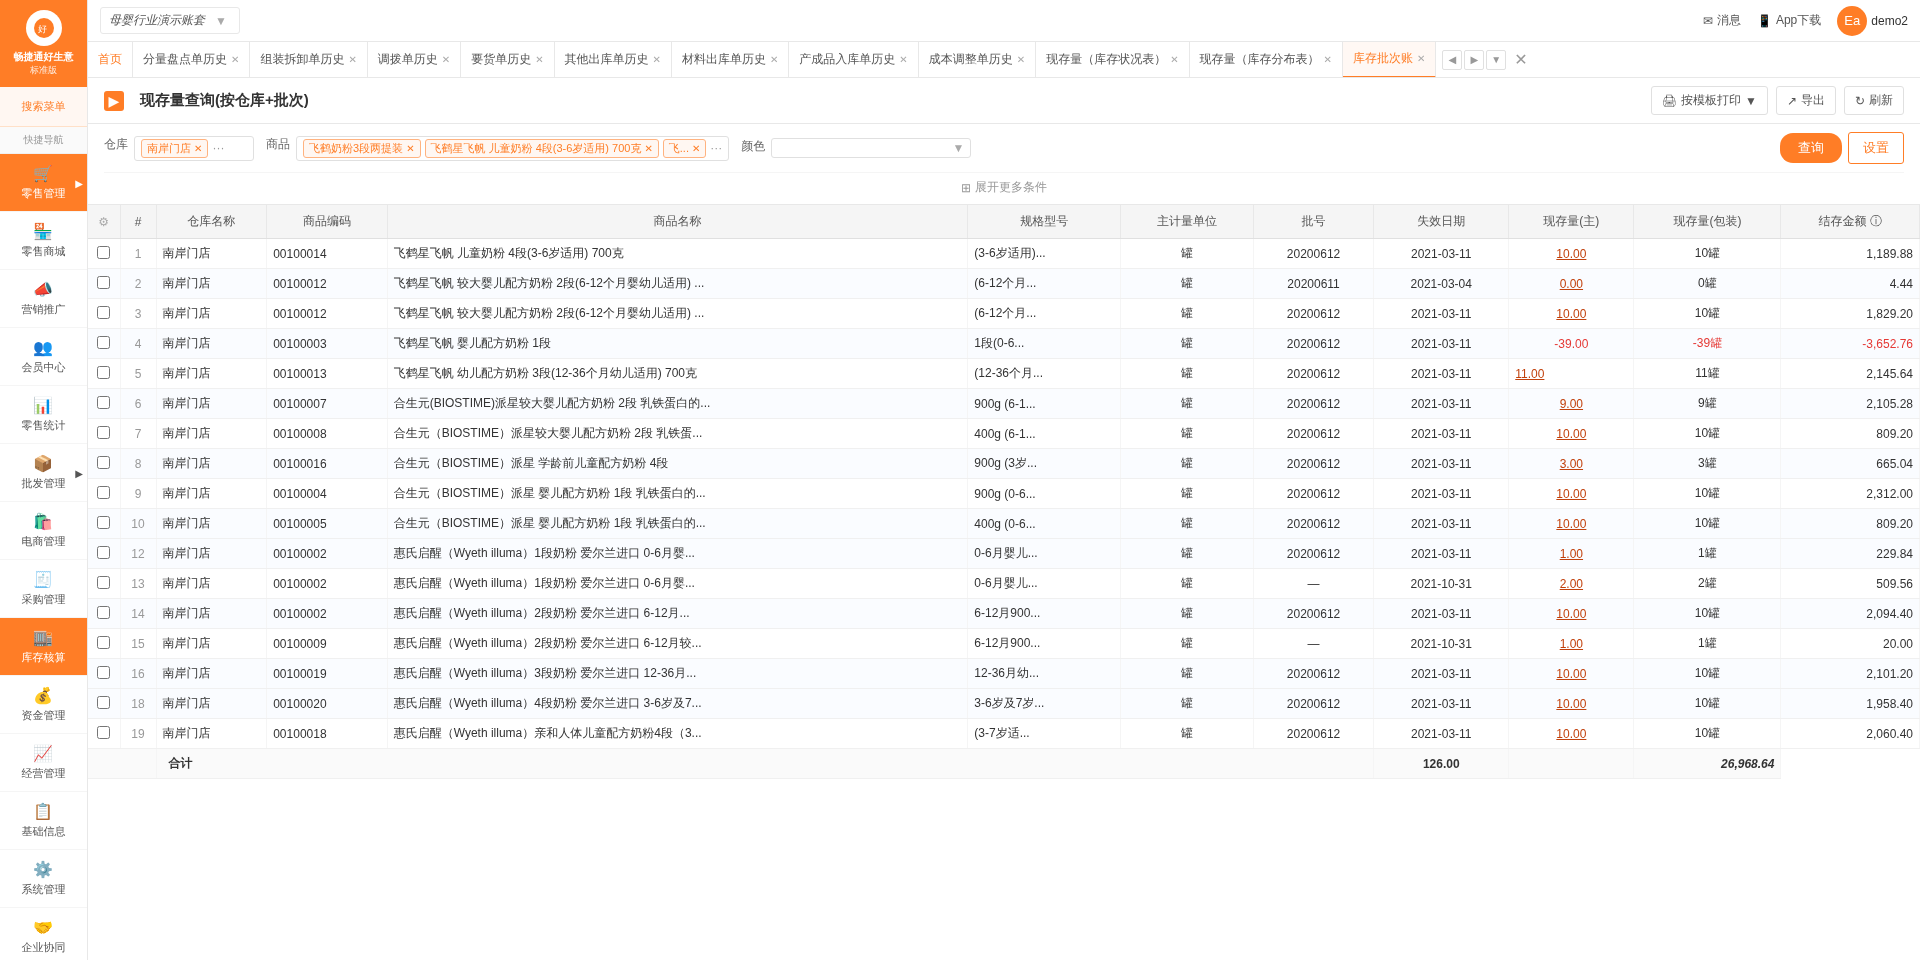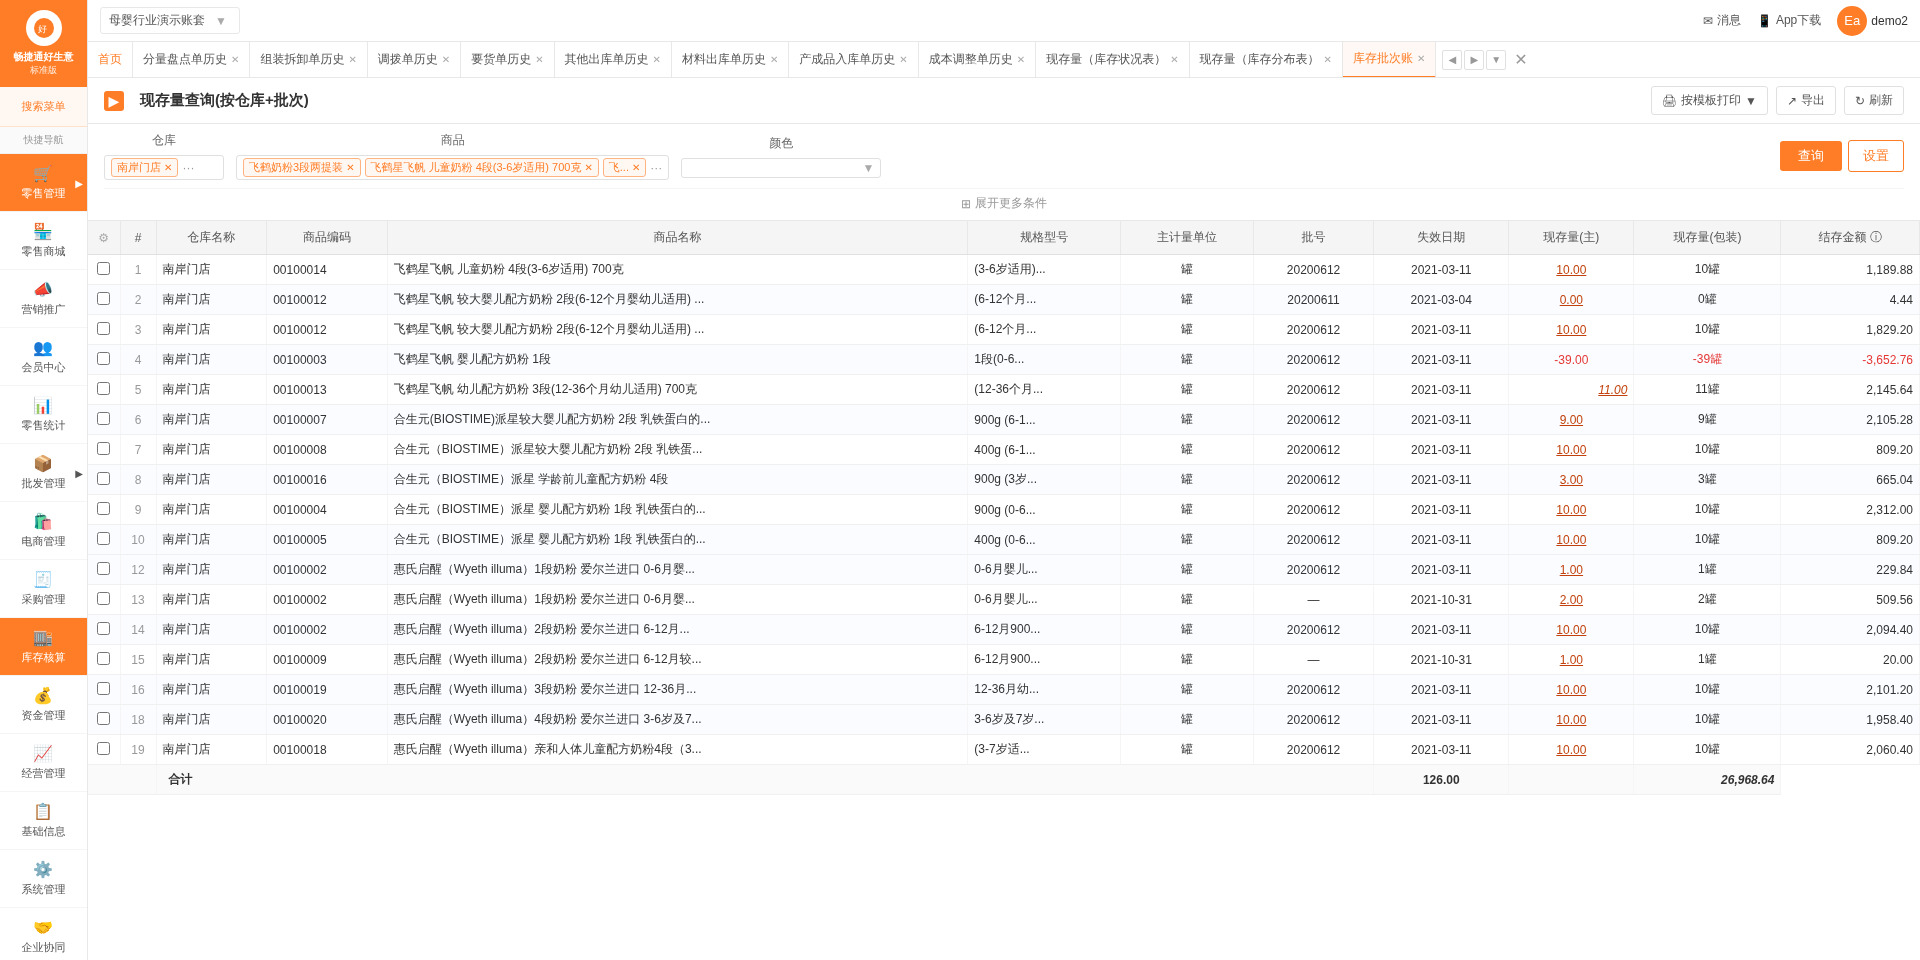--- a/index.html
+++ b/index.html
@@ -15,21 +15,21 @@
     .sidebar-nav-label { width: 100%; padding: 6px 12px; text-align: center; color: #999; font-size: 10px; background: #fafafa; border-bottom: 1px solid #f0f0f0; }
     .sidebar-item { width: 100%; padding: 10px 4px; display: flex; flex-direction: column; align-items: center; cursor: pointer; border-bottom: 1px solid #f5f5f5; color: #555; font-size: 11px; gap: 3px; }
     .sidebar-item.active { background: #ff7d26; color: #fff; }
     .sidebar-item .item-icon { font-size: 16px; }
 
     
     .main { flex: 1; display: flex; flex-direction: column; overflow: hidden; }
 
     
     .topbar { background: #fff; border-bottom: 1px solid #e8e8e8; padding: 0 12px; display: flex; align-items: center; height: 42px; gap: 8px; flex-shrink: 0; }
-    .topbar-select { display: flex; align-items: center; gap: 4px; padding: 4px 8px; border: 1px solid #e8e8e8; border-radius: 3px; cursor: pointer; font-size: 12px; color: #555; min-width: 140px; }
+    .topbar-select { display: flex; align-items: center; gap: 4px; padding: 4px 8px; border: 1px solid #e8e8e8; border-radius: 3px; cursor: pointer; font-size: 12px; color: #555; min-width: 140px; font-style: italic; }
 
     
     .tabs { background: #fff; border-bottom: 1px solid #e8e8e8; display: flex; align-items: center; flex-shrink: 0; overflow-x: auto; white-space: nowrap; height: 36px; }
     .tabs::-webkit-scrollbar { height: 3px; }
     .tab { display: inline-flex; align-items: center; gap: 4px; padding: 0 10px; height: 36px; cursor: pointer; font-size: 12px; color: #555; border-right: 1px solid #e8e8e8; flex-shrink: 0; }
     .tab.active { color: #ff7d26; border-bottom: 2px solid #ff7d26; background: #fff8f4; }
     .tab.home { color: #ff7d26; font-weight: 500; }
     .tab-close { color: #aaa; font-size: 10px; cursor: pointer; }
     .tabs-nav { display: flex; align-items: center; padding: 0 6px; gap: 2px; }
     .tabs-nav-btn { width: 20px; height: 20px; display: flex; align-items: center; justify-content: center; cursor: pointer; color: #999; border: 1px solid #e0e0e0; border-radius: 2px; font-size: 10px; }
@@ -39,27 +39,27 @@
     .page-header { background: #fff; padding: 8px 16px; border-bottom: 1px solid #e8e8e8; display: flex; align-items: center; justify-content: space-between; flex-shrink: 0; }
     .page-title { font-size: 15px; font-weight: 600; color: #333; }
     .page-actions { display: flex; align-items: center; gap: 8px; }
     .btn-template { display: flex; align-items: center; gap: 4px; padding: 5px 10px; border: 1px solid #e0e0e0; border-radius: 3px; cursor: pointer; font-size: 12px; color: #555; background: #fff; }
     .btn-export { display: flex; align-items: center; gap: 4px; padding: 5px 10px; border: 1px solid #e0e0e0; border-radius: 3px; cursor: pointer; font-size: 12px; color: #555; background: #fff; }
     .btn-refresh { display: flex; align-items: center; gap: 4px; padding: 5px 10px; border: 1px solid #e0e0e0; border-radius: 3px; cursor: pointer; font-size: 12px; color: #555; background: #fff; }
 
     
     .filters { background: #fff; padding: 8px 16px; border-bottom: 1px solid #e8e8e8; flex-shrink: 0; }
     .filters-row { display: flex; align-items: center; gap: 12px; flex-wrap: wrap; }
-    .filter-group { display: flex; align-items: center; gap: 6px; flex-direction: column; }
+    .filter-group { display: flex; gap: 6px; }
     .filter-label { color: #666; font-size: 12px; white-space: nowrap; }
     .filter-tag-container { display: flex; align-items: center; gap: 4px; flex-wrap: wrap; border: 1px solid #e0e0e0; border-radius: 3px; padding: 2px 6px; min-width: 120px; background: #fff; }
     .filter-tag { display: flex; align-items: center; gap: 3px; background: #fff7f2; border: 1px solid #ffb380; border-radius: 3px; padding: 1px 5px; font-size: 11px; color: #ff7d26; }
     .filter-tag-close { cursor: pointer; color: #ff7d26; font-size: 10px; }
     .filter-more-btn { color: #999; cursor: pointer; font-size: 12px; }
-    .btn-query { background: #ff7d26; color: #fff; border: none; border-radius: 3px; padding: 6px 18px; cursor: pointer; font-size: 13px; font-weight: 500; }
+    .btn-query { background: #ff7d26; color: #fff; border: none; border-radius: 13px; padding: 6px 18px; cursor: pointer; font-size: 13px; font-weight: 500; }
     .btn-settings { background: #fff; color: #ff7d26; border: 1px solid #ff7d26; border-radius: 3px; padding: 6px 14px; cursor: pointer; font-size: 13px; }
     .filter-expand-area { display: flex; align-items: center; gap: 4px; margin-top: 8px; border-top: 1px solid #f5f5f5; padding-top: 6px; cursor: pointer; justify-content: center; color: #999; font-size: 12px; }
 
     
     .table-wrapper { flex: 1; overflow-y: auto; background: #fff; }
     .table-wrapper::-webkit-scrollbar { width: 6px; }
     .table-wrapper::-webkit-scrollbar-thumb { background: #ccc; border-radius: 3px; }
     table { width: 100%; border-collapse: collapse; font-size: 12px; }
     thead tr { background: #f5f5f5; position: sticky; top: 0; z-index: 2; }
     th { padding: 8px 6px; text-align: center; color: #555; font-weight: 500; border-bottom: 1px solid #e0e0e0; border-right: 1px solid #e8e8e8; white-space: nowrap; }
@@ -389,21 +389,21 @@
           <tr style="background: rgb(255, 255, 255);">
     <td style="text-align:center;"><input type="checkbox" style=""></td>
     <td class="row-index" style="text-align:center;">5</td>
     <td class="td-left">南岸门店</td>
     <td class="td-left">00100013</td>
     <td class="td-left" style="max-width:320px;overflow:hidden;text-overflow:ellipsis;">飞鹤星飞帆 幼儿配方奶粉 3段(12-36个月幼儿适用) 700克</td>
     <td class="td-left">(12-36个月...</td>
     <td>罐</td>
     <td>20200612</td>
     <td>2021-03-11</td>
-    <td class="td-link" style="text-align:right;font-style:italic;">11.00</td>
+    <td class="td-link" style="text-align:left;">11.00</td>
     <td style="text-align:center;" class="">11罐</td>
     <td class="td-num">2,145.64</td>
   </tr>
           <tr style="background: rgb(250, 252, 255);">
     <td style="text-align:center;"><input type="checkbox" style=""></td>
     <td class="row-index" style="text-align:center;">6</td>
     <td class="td-left">南岸门店</td>
     <td class="td-left">00100007</td>
     <td class="td-left" style="max-width:320px;overflow:hidden;text-overflow:ellipsis;">合生元(BIOSTIME)派星较大婴儿配方奶粉 2段 乳铁蛋白的...</td>
     <td class="td-left">900g (6-1...</td>

